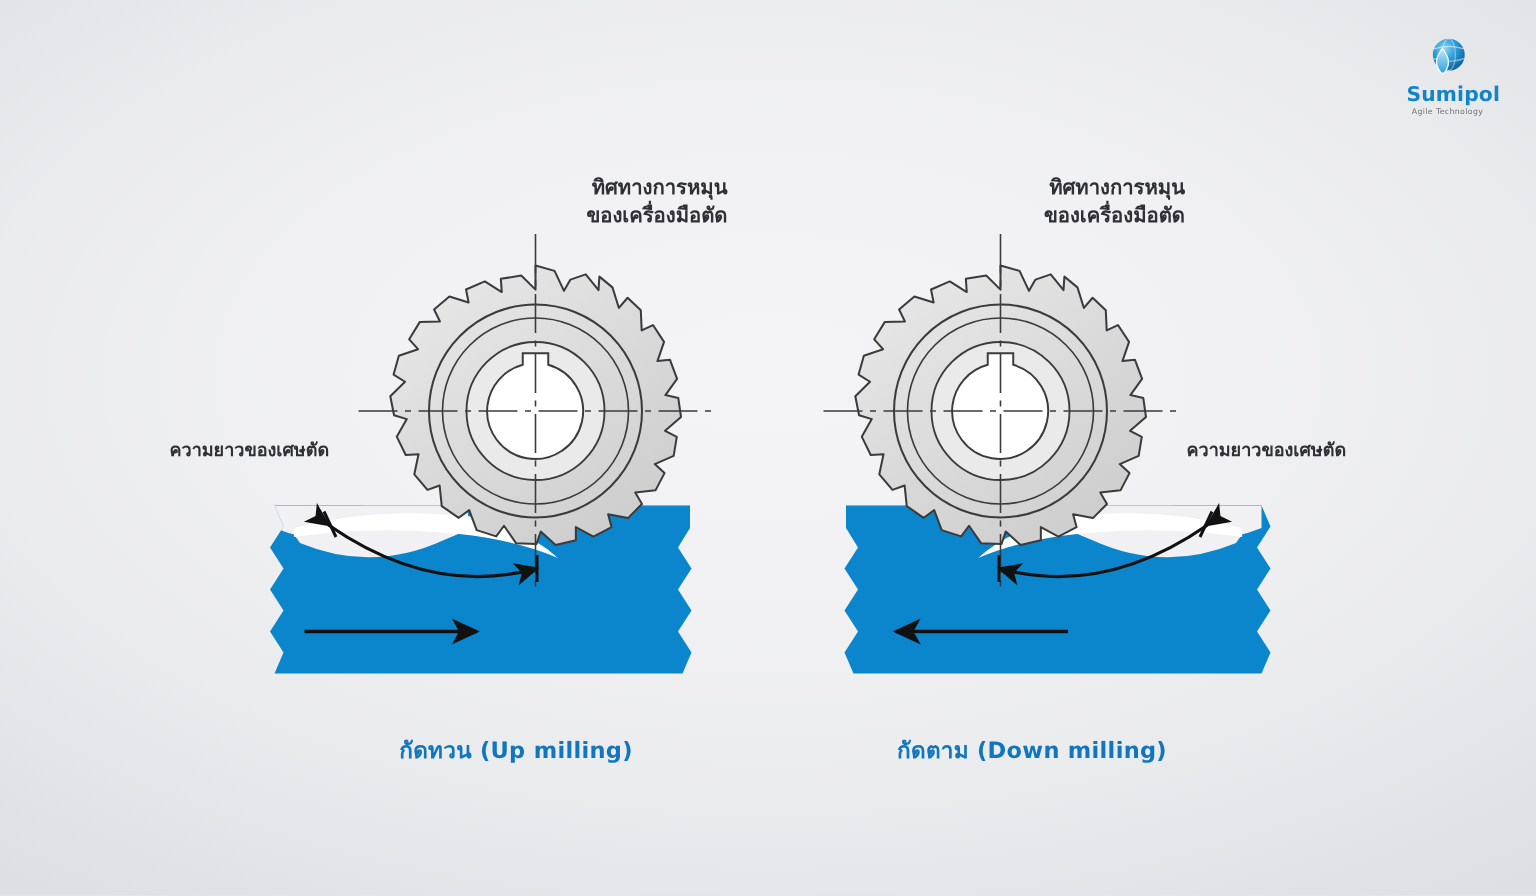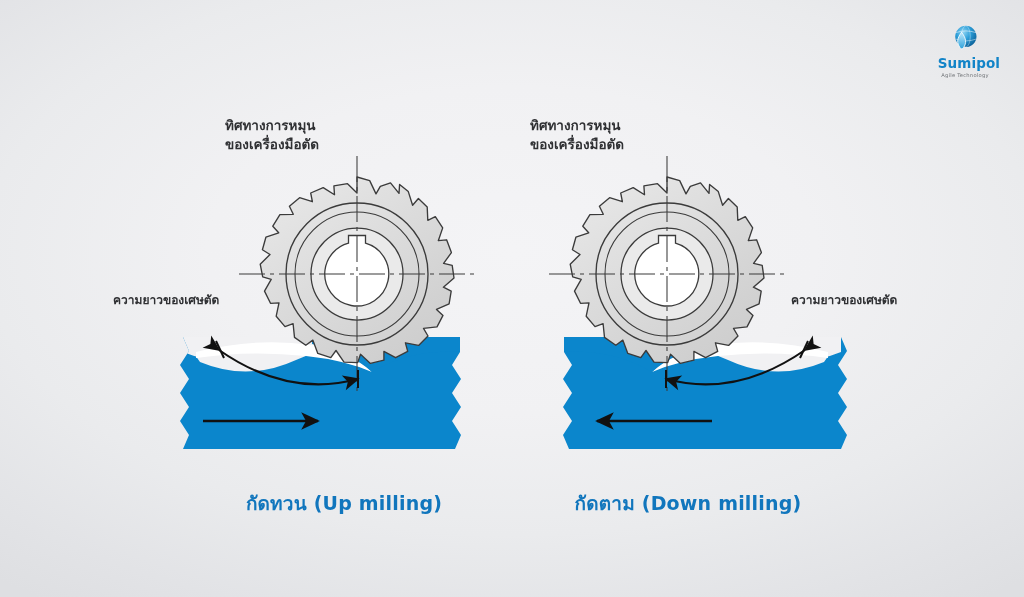--- a/index.html
+++ b/index.html
@@ -19,31 +19,31 @@
   #logo .wordmark{
     display:block;font-weight:bold;font-size:13.5px;letter-spacing:.1px;
     color:#1284c8;line-height:12px;margin-top:1px;text-align:right;
   }
   #logo .tag{
     display:block;font-size:5.2px;color:#6f7276;letter-spacing:.25px;
     margin-top:2.5px;line-height:6px;
   }
   
   .top-label{
-    position:absolute;width:260px;text-align:left;
+    position:absolute;width:260px;text-align:right;
     font-size:13.5px;line-height:19px;color:#2f3033;font-weight:bold;
     white-space:pre-line;
   }
   .side-label{
     position:absolute;font-size:12px;color:#2f3033;font-weight:bold;
     white-space:nowrap;
   }
   .caption{
     position:absolute;width:360px;text-align:center;
-    font-size:19px;font-weight:bold;color:#1176bd;letter-spacing:.2px;
+    font-size:15px;font-weight:bold;color:#1176bd;letter-spacing:.2px;
   }
   .wp-label{
     position:absolute;font-size:12.5px;font-weight:bold;color:#ffffff;
     white-space:pre-line;line-height:17px;
   }
   .panel{position:absolute;top:0;left:0;width:1024px;height:597px;}
   svg{overflow:visible;}
 </style>
 </head>
 <body>

